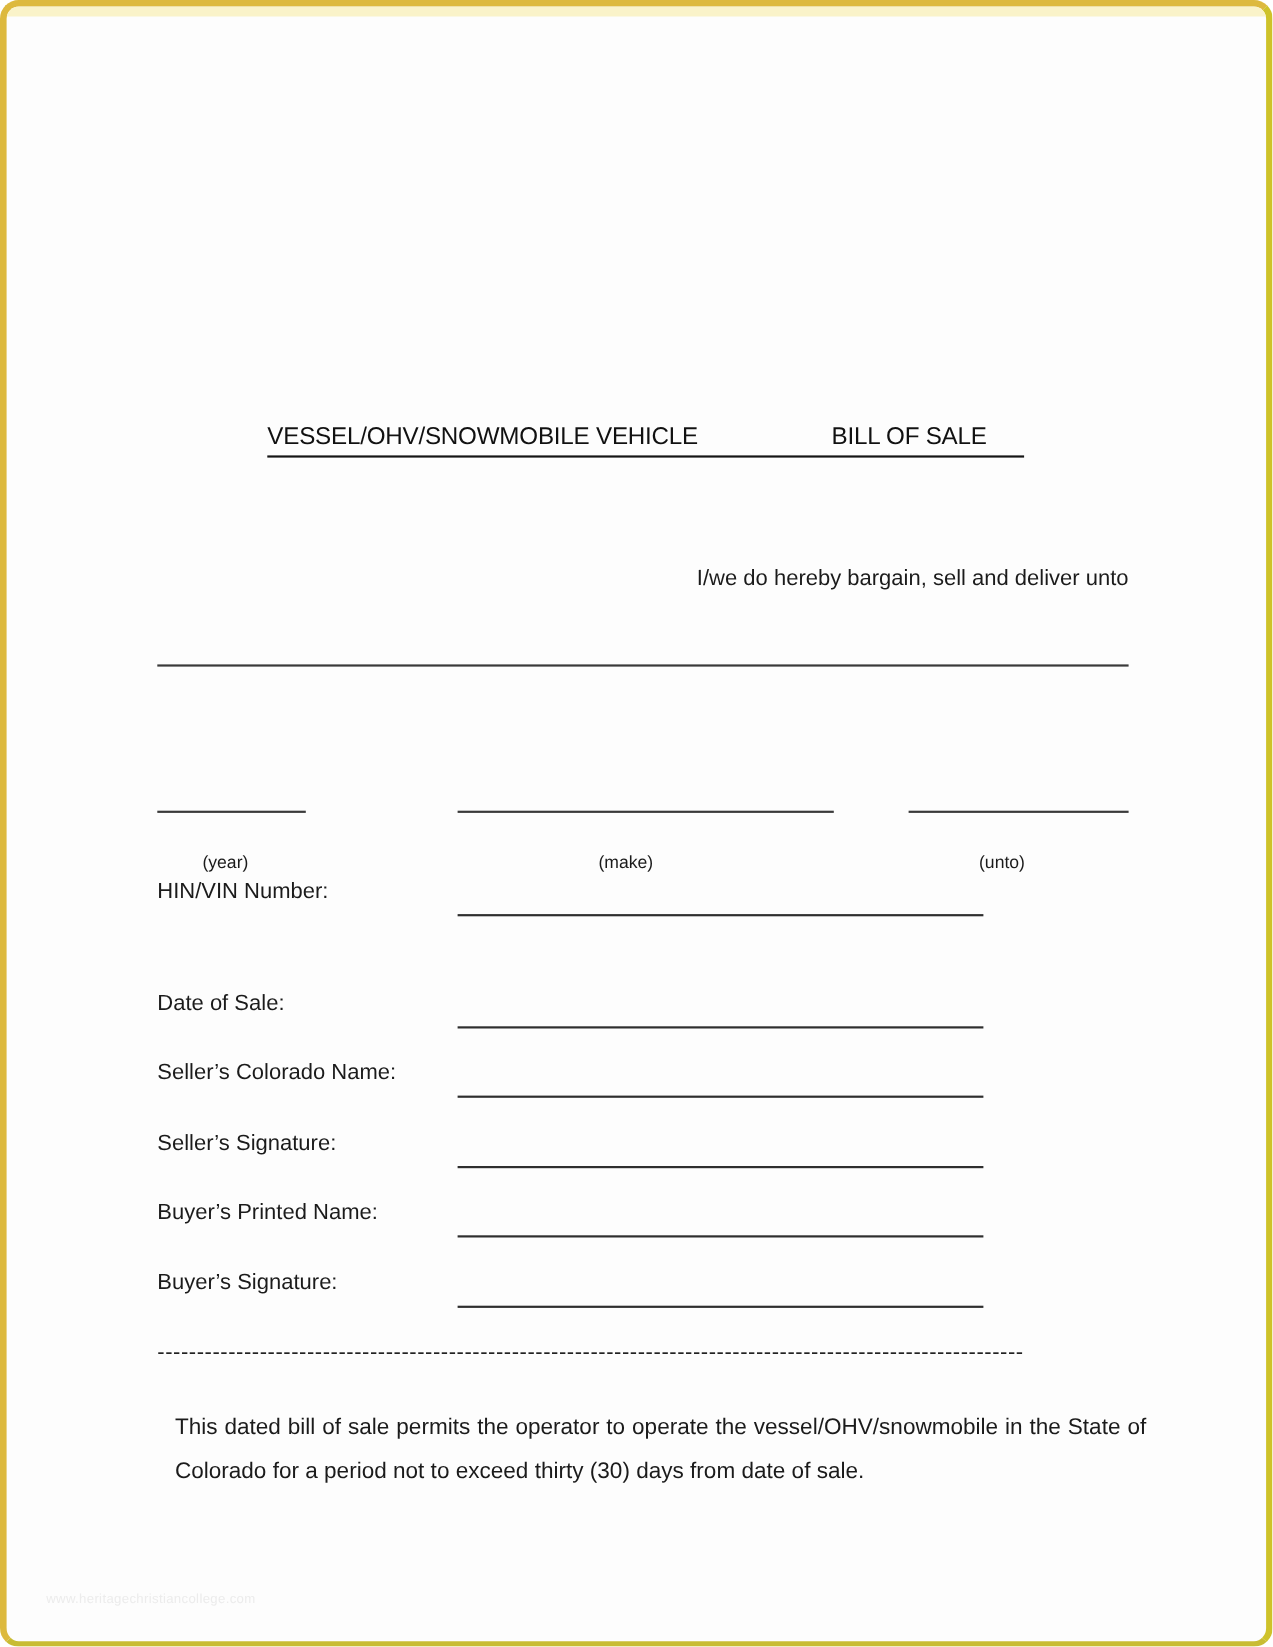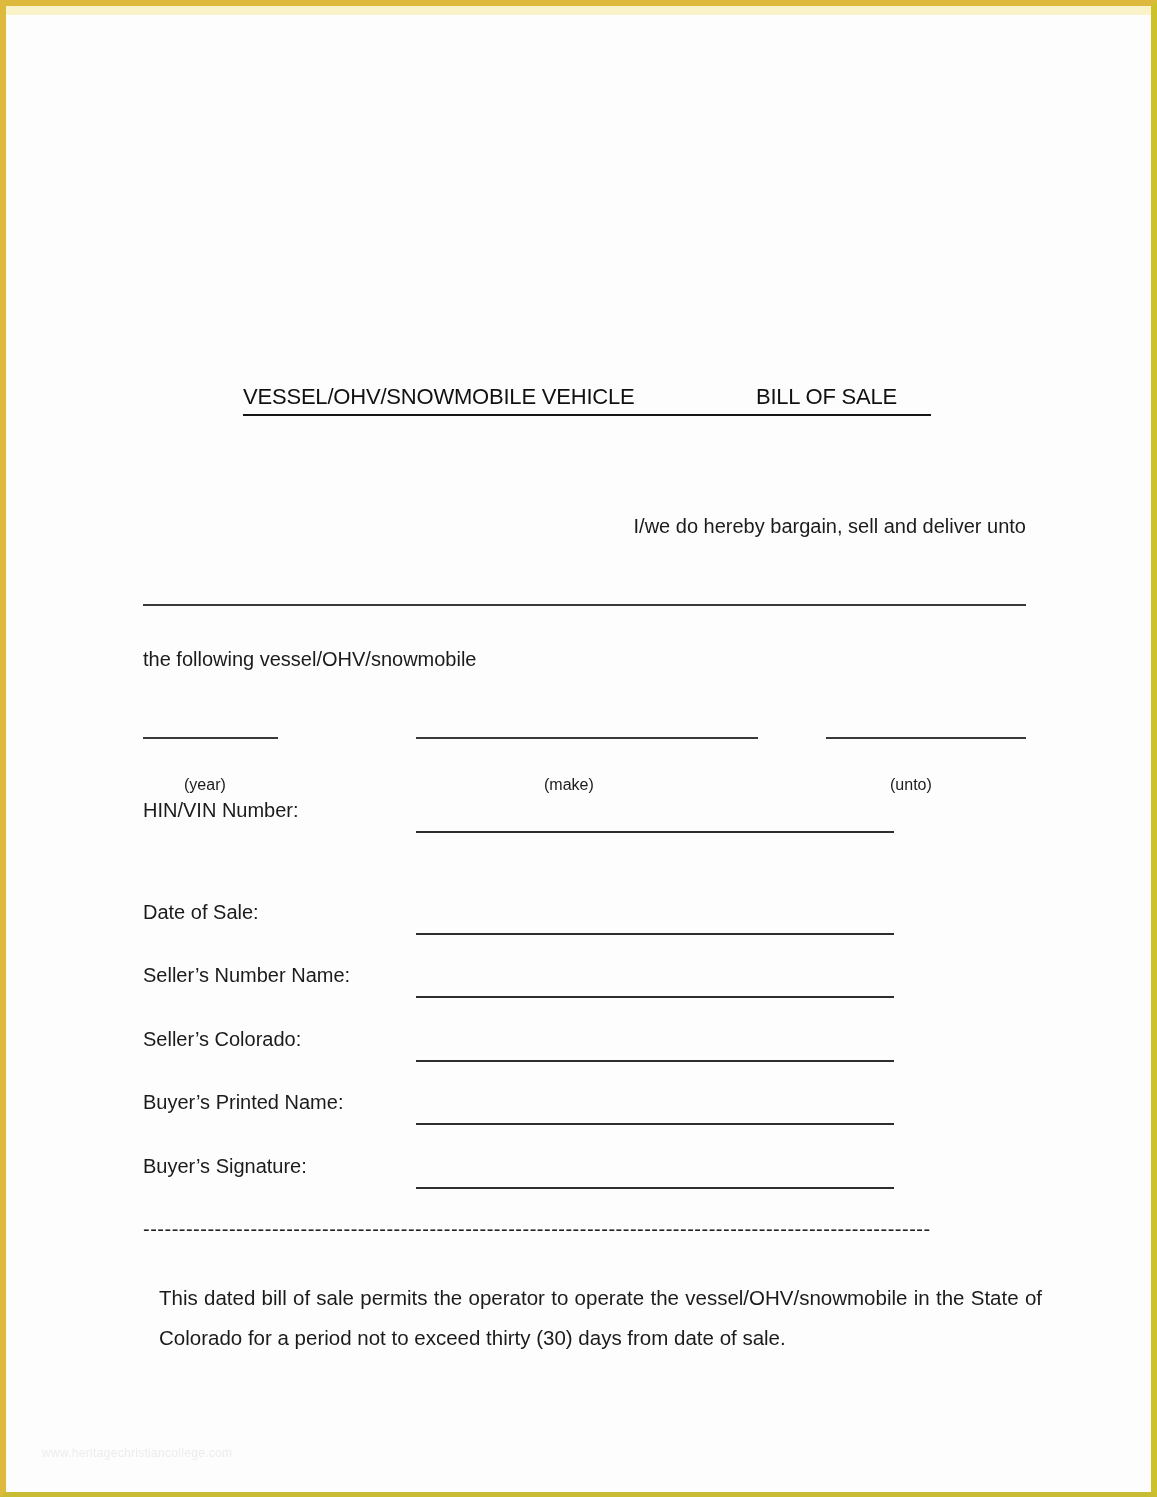--- a/index.html
+++ b/index.html
@@ -9,20 +9,21 @@
   .page {
     position: relative;
     width: 1157px;
     height: 1497px;
     background: #fdfdfd;
     border-top: 6px solid #ddb93e;
     border-left: 6px solid #ddb93e;
     border-right: 6px solid #cec22a;
     border-bottom: 5px solid #c8bc34;
     overflow: hidden;
+    border-radius: 17px;
   }
   .inner-top-band {
     position: absolute; top: 0; left: 0; right: 0; height: 9px;
     background: #faf3c9;
   }
 
   
   .title-wrap {
     position: absolute; left: 237px; top: 378px; width: 688px;
     display: flex; align-items: flex-end;
@@ -106,44 +107,43 @@
     <span class="title-right">BILL OF SALE</span>
   </div>
 
   <div class="intro-row">
     <span>I/we do hereby bargain, sell and deliver unto</span>
     <span class="fill-line"></span>
   </div>
 
   <div class="rule-full"></div>
 
-  <div class="following-row">the following vessel/OHV/snowmobile</div>
 
   <div class="vline vline-year"></div>
   <div class="vline vline-make"></div>
   <div class="vline vline-model"></div>
 
   <span class="vehicle-label vl-year">(year)</span>
   <span class="vehicle-label vl-make">(make)</span>
   <span class="vehicle-label vl-model">(unto)</span>
 
   <div class="field-row frow-1">
     <span>HIN/VIN Number:</span>
     <span class="field-line"></span>
   </div>
   <div class="field-row frow-2">
     <span>Date of Sale:</span>
     <span class="field-line"></span>
   </div>
   <div class="field-row frow-3">
-    <span>Seller’s Number Name:</span>
+    <span>Seller’s Colorado Name:</span>
     <span class="field-line"></span>
   </div>
   <div class="field-row frow-4">
-    <span>Seller’s Colorado:</span>
+    <span>Seller’s Signature:</span>
     <span class="field-line"></span>
   </div>
   <div class="field-row frow-5">
     <span>Buyer’s Printed Name:</span>
     <span class="field-line"></span>
   </div>
   <div class="field-row frow-6">
     <span>Buyer’s Signature:</span>
     <span class="field-line"></span>
   </div>

